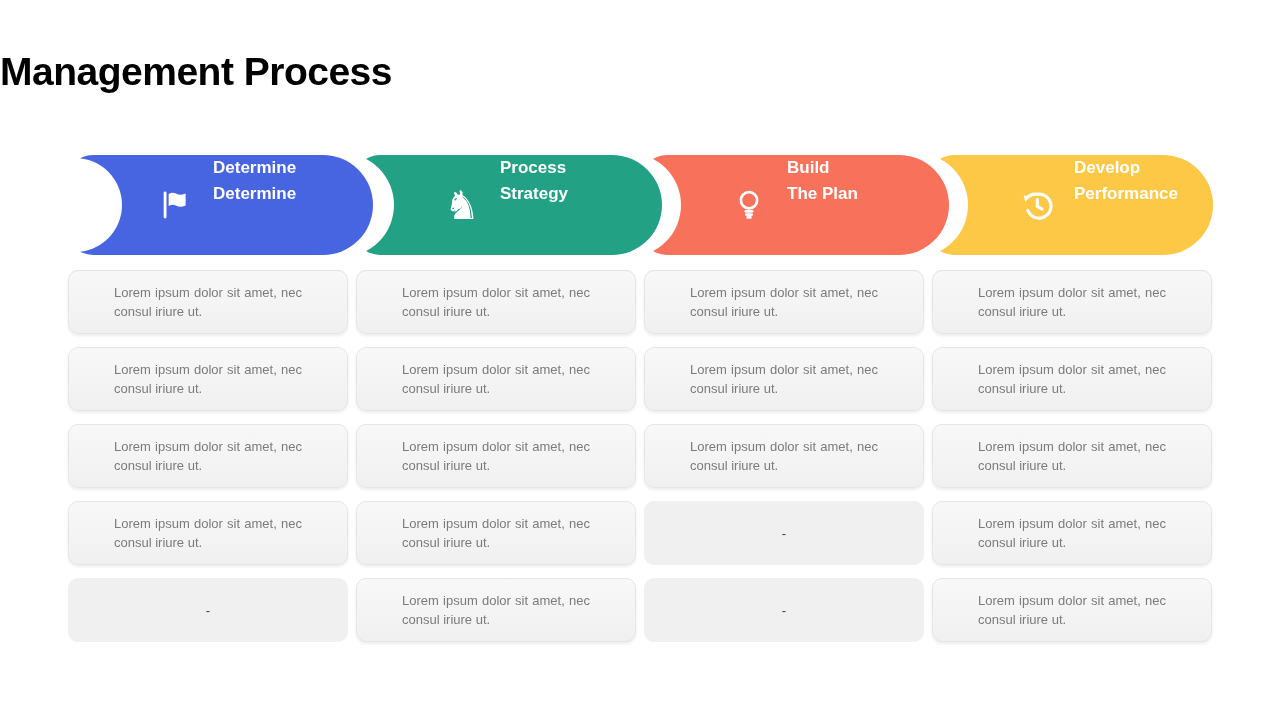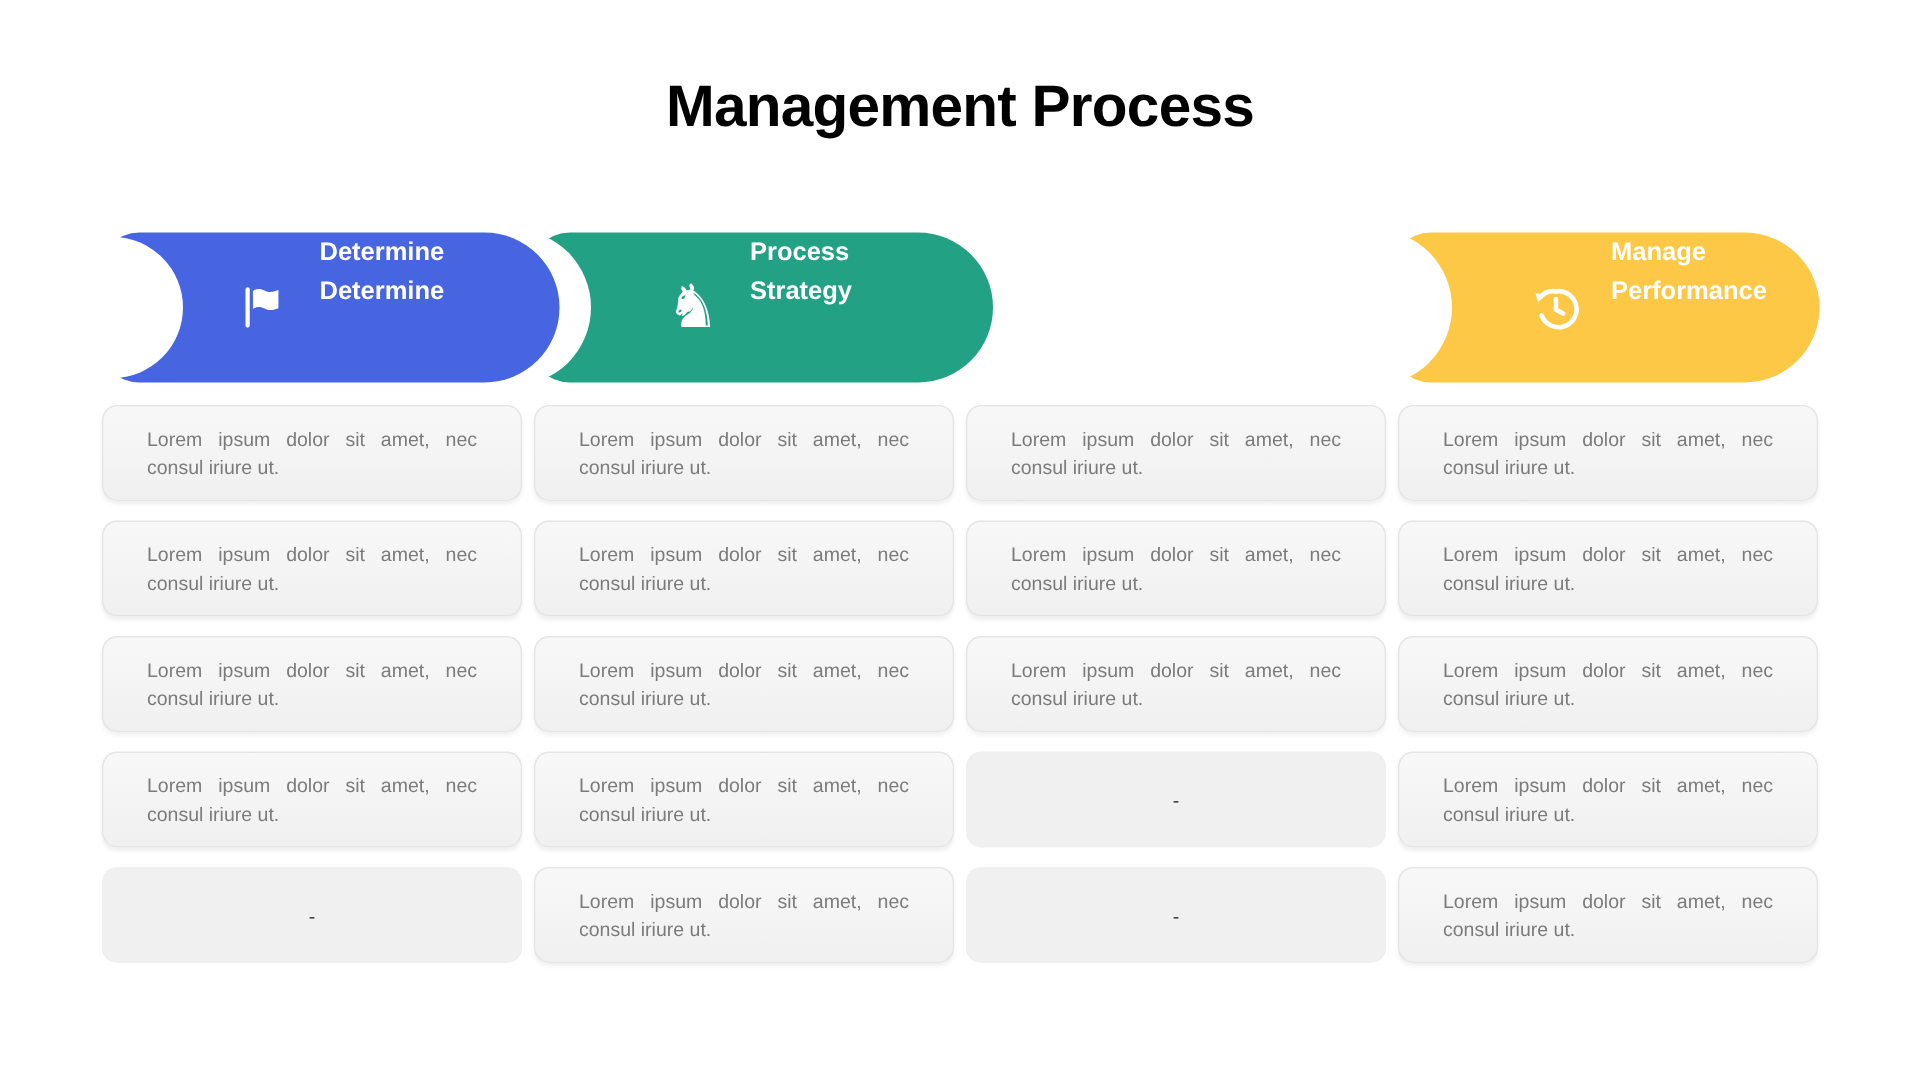--- a/index.html
+++ b/index.html
@@ -1,21 +1,21 @@
 <!DOCTYPE html>
 <html><head>
 <meta charset="utf-8">
 <style>
   html,body{margin:0;padding:0;background:#fff;}
   .slide{
     position:relative;width:1280px;height:720px;background:#ffffff;overflow:hidden;
     font-family:"Liberation Sans",sans-serif;
   }
   .title{
-    position:absolute;top:50px;left:0;right:0;text-align:center;
+    position:absolute;top:50px;left:0;right:0;text-align:left;
     font-size:39px;font-weight:700;color:#000;letter-spacing:-0.5px;
   }
   
   .band{position:absolute;top:155px;left:0;width:1280px;height:100px;}
   .stage{position:absolute;top:0;height:100px;}
   .stage1{left:65px;width:308px;z-index:40;}
   .stage2{left:352px;width:310px;z-index:30;}
   .stage3{left:639px;width:310px;z-index:20;}
   .stage4{left:926px;width:287px;z-index:10;}
   .stage-pill{position:absolute;top:0;left:0;right:0;bottom:0;border-radius:28px 50px 50px 28px;z-index:1;}
@@ -29,21 +29,21 @@
   .grid{
     position:absolute;top:270px;left:68px;
     display:grid;grid-template-columns:repeat(4,280px);
     column-gap:8px;row-gap:13px;grid-auto-rows:64px;
   }
   .card{
     box-sizing:border-box;border-radius:10px;
     background:linear-gradient(180deg,#f8f8f8 0%,#f0f0f0 100%);
     border:1px solid #e5e5e5;
     box-shadow:0 2px 3px rgba(0,0,0,0.07);
-    display:flex;align-items:center;padding:0 29px;
+    display:flex;align-items:center;padding:0 45px;
     color:#7b7b7b;font-size:13px;line-height:19px;justify-content:flex-end;
   }
   .card-text{display:block;width:100%;text-align:justify;}
   .card--dash{
     background:#f0f0f0;border:none;box-shadow:none;
     justify-content:center;padding:0;color:#3a3a3a;
   }
   .card--dash .card-text{text-align:center;}
 </style>
 </head>
@@ -79,35 +79,53 @@
         <span class="stage-icon">
           <span class="knight-glyph">♞</span>
         </span>
         <span class="stage-label">
           <div>Process</div>
           <div>Strategy</div>
         </span>
       </div>
     </div>
 
+    <div class="stage stage3">
+      <div class="stage-pill" style="background: rgb(248, 113, 90);"></div>
+      <div class="ring"></div>
+      <div class="stage-content">
+        <span class="stage-icon">
+          <svg viewBox="0 0 24 24" width="36" height="36" fill="none" stroke="#fff" stroke-linecap="round">
+            <circle cx="12" cy="8.8" r="5.4" stroke-width="1.8"></circle>
+            <path d="M9.9 16.2 h4.2" stroke-width="1.9"></path>
+            <path d="M10.3 18.4 h3.4" stroke-width="1.9"></path>
+            <path d="M11.1 20.3 h1.8" stroke-width="1.8"></path>
+          </svg>
+        </span>
+        <span class="stage-label">
+          <div>Build</div>
+          <div>The Plan</div>
+        </span>
+      </div>
+    </div>
 
     <div class="stage stage4">
       <div class="stage-pill" style="background: rgb(252, 200, 69);"></div>
       <div class="ring"></div>
       <div class="stage-content">
         <span class="stage-icon">
           <svg viewBox="0 0 24 24" width="37" height="37" fill="none" stroke="#fff">
             <path d="M12.5 4.7 A7.8 7.8 0 1 1 6.3 15.1" stroke-width="2" stroke-linecap="round"></path>
             <path d="M12.5 4.7 C9.8 4.3 7.2 5.4 5.6 7.4" stroke-width="2" stroke-linecap="round"></path>
             <path d="M3.7 5.4 L7.6 6.3 L4.7 9.5 Z" fill="#fff" stroke="none"></path>
             <path d="M12.5 8 V12.6 L15.6 14.3" stroke-width="2" stroke-linecap="round" stroke-linejoin="round"></path>
           </svg>
         </span>
         <span class="stage-label">
-          <div>Manage</div>
+          <div>Develop</div>
           <div>Performance</div>
         </span>
       </div>
     </div>
 
   </div>
 
   <div class="grid">
 
     <div class="card">

